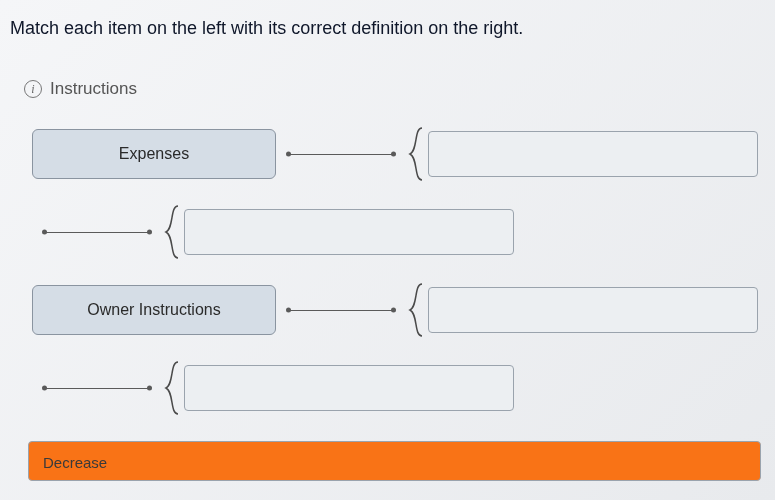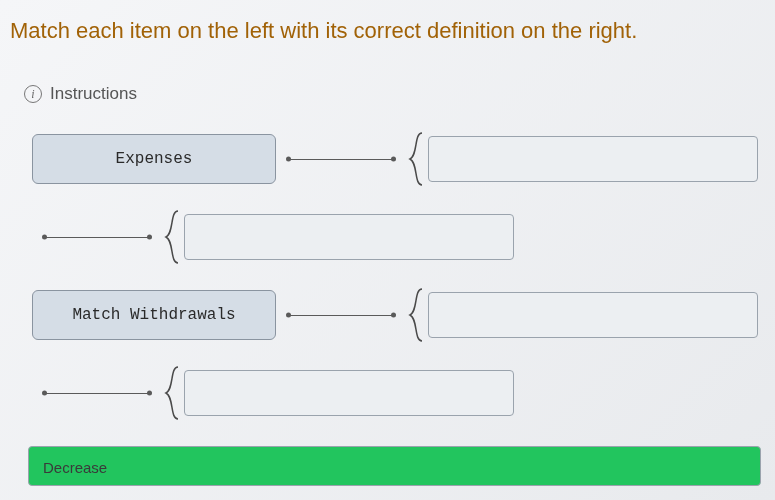--- a/index.html
+++ b/index.html
@@ -11,22 +11,22 @@
       width: 775px;
       height: 500px;
       background: linear-gradient(135deg, #f5f6f8 0%, #e8eaed 100%);
       font-family: Arial, Helvetica, sans-serif;
       color: #333;
       overflow: hidden;
       position: relative;
     }
     .prompt {
       padding: 18px 10px 0 10px;
-      font-size: 22px;
-      color: #a16207;
+      font-size: 18px;
+      color: #0f172a;
     }
     .instructions-row {
       display: flex;
       align-items: center;
       gap: 8px;
       padding: 40px 0 0 24px;
       color: #555;
       font-size: 17px;
     }
     .info-icon {
@@ -44,21 +44,20 @@
       line-height: 1;
     }
     .match-area {
       padding: 30px 10px 0 32px;
     }
     .match-row {
       display: flex;
       align-items: center;
       margin-bottom: 28px;
       height: 50px;
-      font-family: Liberation Mono, monospace;
     }
     .left-card {
       width: 244px;
       height: 50px;
       background: #d5dde6;
       border: 1px solid #8a94a0;
       border-radius: 6px;
       display: flex;
       align-items: center;
       justify-content: center;
@@ -121,21 +120,21 @@
       height: 46px;
       background: #eceff2;
       border: 1px solid #9aa3ad;
       border-radius: 4px;
       margin-left: 2px;
     }
     .answer-bank {
       margin: 6px 14px 0 28px;
       border: 1px solid #9aa3ad;
       border-radius: 4px;
-      background: #22c55e;
+      background: #f97316;
       height: 40px;
       padding: 12px 14px;
       overflow: hidden;
       font-size: 15px;
       color: #3a3a3a;
     }
   </style>
 </head>
 <body>
 
@@ -167,21 +166,21 @@
       </div>
     <div class="brace">
       <svg viewBox="0 0 16 56">
           <path d="M14 2 C6 2 10 24 2 28 C10 32 6 54 14 54" stroke="#4a4a4a" stroke-width="1.5" fill="none"></path>
         </svg>
     </div>
     <div class="drop-target"></div>
   </div>
 
   <div class="match-row">
-    <div class="left-card">Match Withdrawals</div>
+    <div class="left-card">Owner Instructions</div>
     <div class="connector">
         <span class="dot-r"></span>
       </div>
     <div class="brace">
       <svg viewBox="0 0 16 56">
           <path d="M14 2 C6 2 10 24 2 28 C10 32 6 54 14 54" stroke="#4a4a4a" stroke-width="1.5" fill="none"></path>
         </svg>
     </div>
     <div class="drop-target"></div>
   </div>

